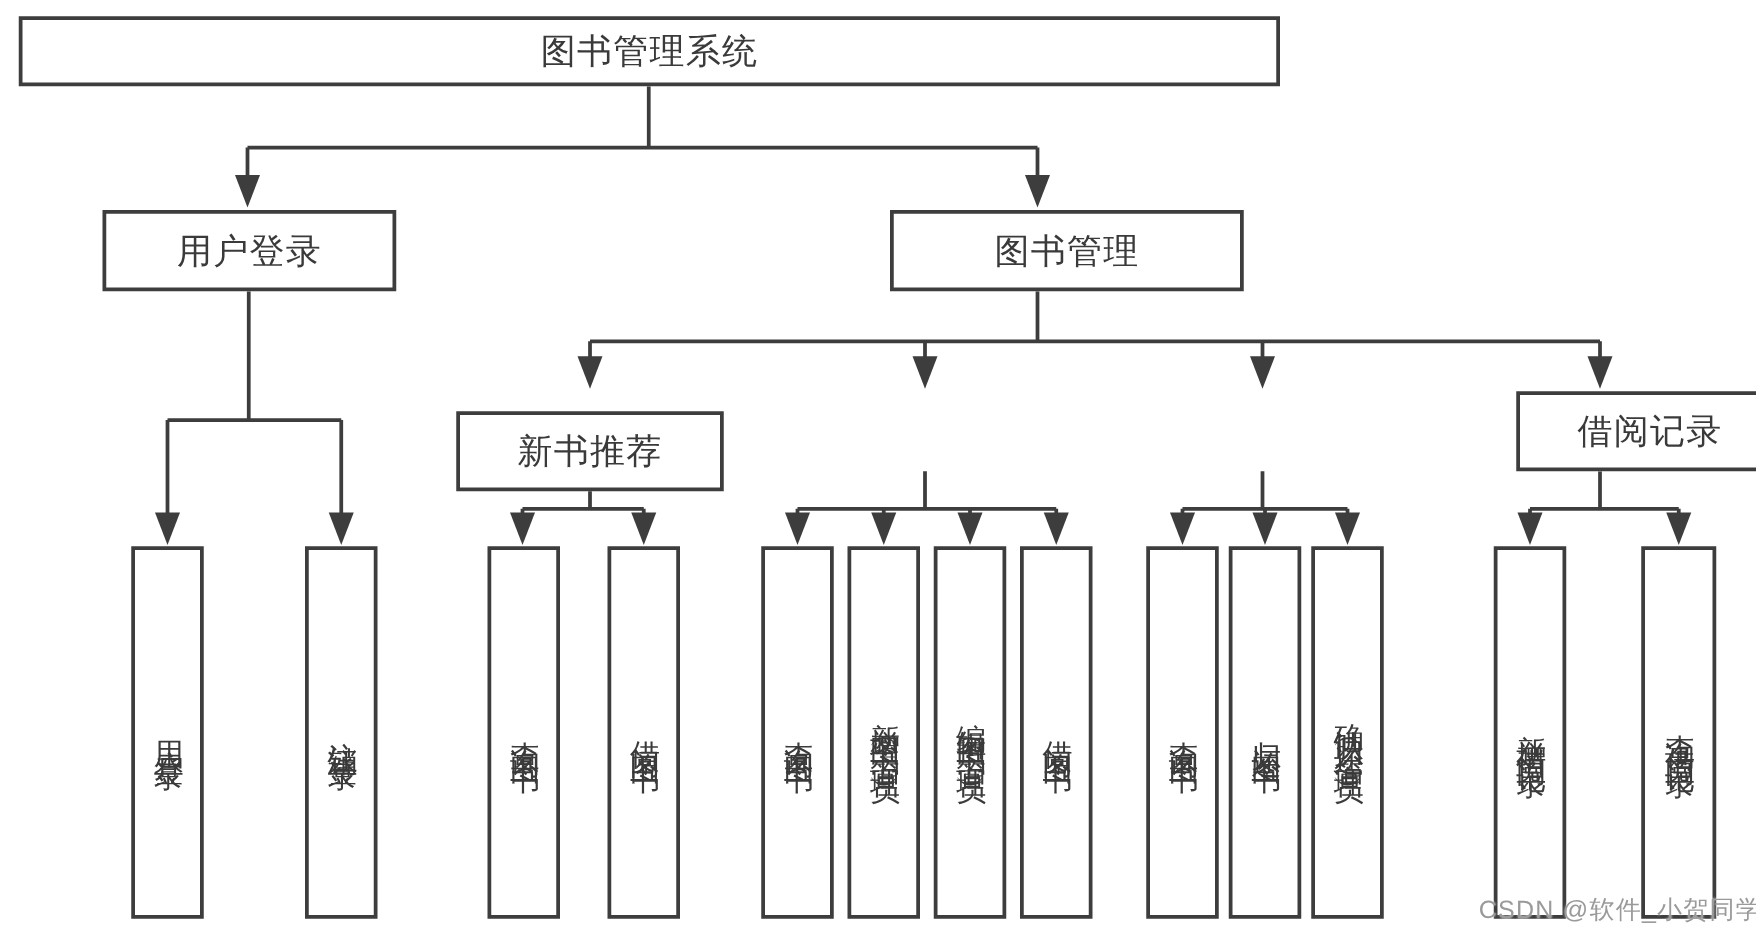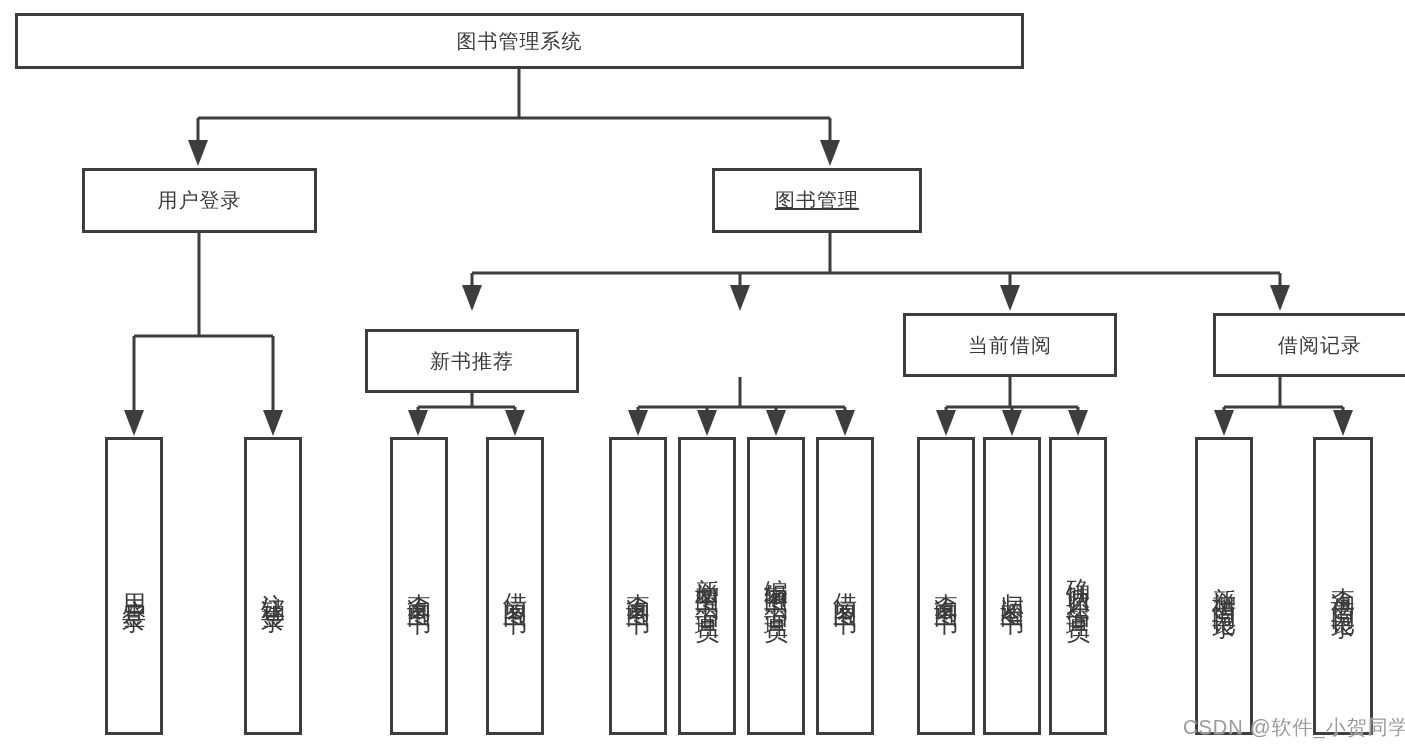--- a/index.html
+++ b/index.html
@@ -20,29 +20,29 @@
     position:absolute;left:0;top:0;width:1405px;height:747px;
     z-index:1;
   }
   .node{
     position:absolute;
     background:#ffffff;
     border:3px solid var(--line);
     color:var(--text);
     display:flex;align-items:center;justify-content:center;
     z-index:2;
-    font-size:20px;
+    font-size:28px;
     letter-spacing:1px;
     white-space:nowrap;
   }
   
   .n-root{left:15px;top:13px;width:1009px;height:56px;}
   
   .n-l2a{left:82px;top:168px;width:235px;height:65px;}
-  .n-l2b{left:712px;top:168px;width:210px;height:65px;text-decoration:underline;}
+  .n-l2b{left:712px;top:168px;width:283px;height:65px;}
   
   .n-l3{top:313px;width:214px;height:64px;}
   .n-l3a{left:365px;margin-top:16px;}
   .n-l3b{left:633px;}
   .n-l3c{left:903px;}
   .n-l3d{left:1173px;margin-left:40px;}
   
   .leaf{
     position:absolute;
     top:437px;height:298px;width:58px;
@@ -143,23 +143,20 @@
   <div class="node n-l2a">
     <span>用户登录</span>
   </div>
   <div class="node n-l2b">
     <span>图书管理</span>
   </div>
 
   <div class="node n-l3 n-l3a">
     <span>新书推荐</span>
   </div>
-  <div class="node n-l3 n-l3c">
-    <span>当前借阅</span>
-  </div>
   <div class="node n-l3 n-l3d">
     <span>借阅记录</span>
   </div>
 
   <div class="leaf lf-a1">
     <span>用户登录</span>
   </div>
   <div class="leaf lf-a2">
     <span>注销登录</span>
   </div>

